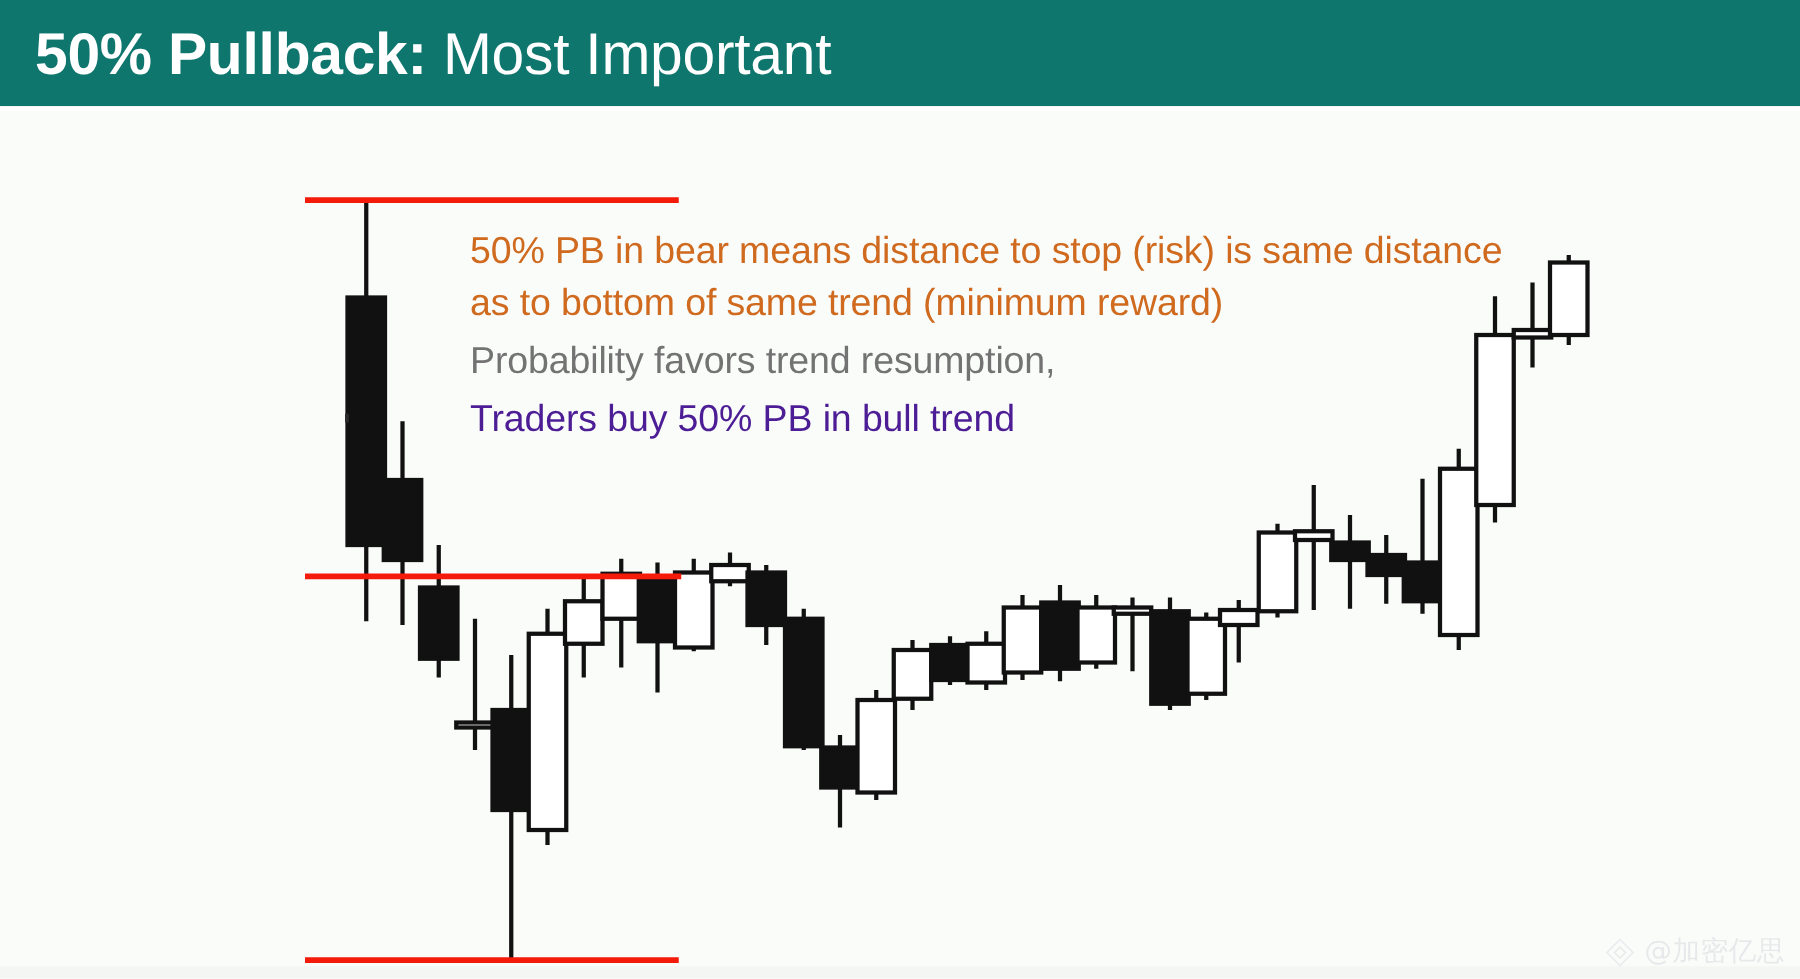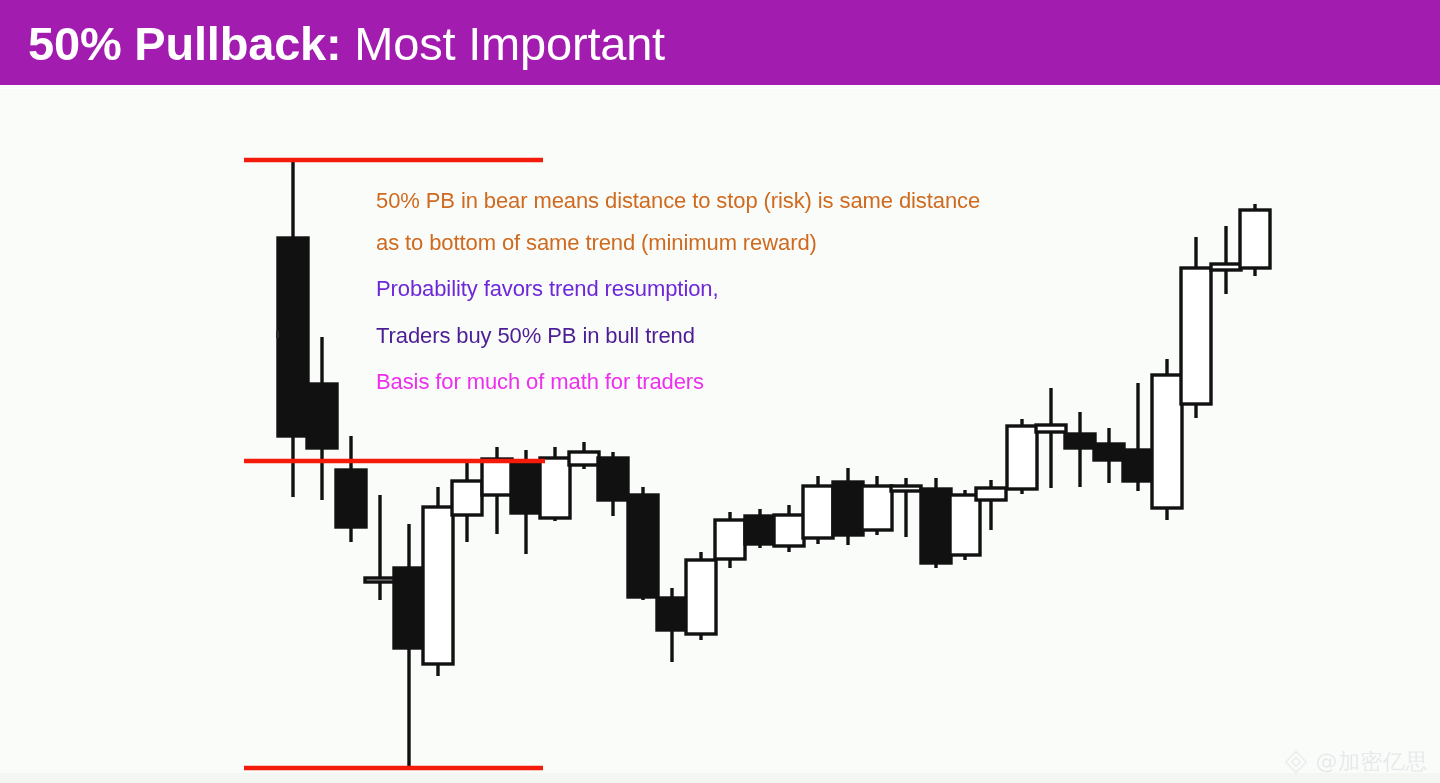--- a/index.html
+++ b/index.html
@@ -20,21 +20,21 @@
     overflow: hidden;
   }
 
   
   #header-banner {
     position: absolute;
     left: 0;
     top: 0;
     width: 1440px;
     height: 85px;
-    background: #a21caf;
+    background: #0f766e;
     text-decoration: underline;
   }
   #header-title {
     position: absolute;
     left: 28px;
     top: 50%;
     transform: translateY(-50%);
     white-space: nowrap;
     color: #ffffff;
     font-size: 47px;
@@ -75,28 +75,28 @@
   
   #annotation-block {
     position: absolute;
     left: 376px;
     top: 180px;
     width: 880px;
     z-index: 5;
     pointer-events: none;
   }
   .ann-line {
-    font-size: 22px;
+    font-size: 30px;
     line-height: 41.5px;
     white-space: nowrap;
     font-weight: normal;
     letter-spacing: -0.1px;
   }
   .ann-orange { color: #cf6a1f; }
-  .ann-red    { color: #6d28d9; }
+  .ann-red    { color: #737373; }
   .ann-green  { color: #4c1d95; }
   .ann-magenta{ color: #ee2fee; }
   .ann-gap-sm { margin-top: 5px; }
 
   
   #watermark {
     position: absolute;
     right: 12px;
     bottom: 8px;
     display: flex;
@@ -284,21 +284,20 @@
 
       <rect x="276" y="242" width="3" height="7" fill="#2b2b2b"></rect>
     </svg>
   </div>
 
   <div id="annotation-block">
     <div class="ann-line ann-orange">50% PB in bear means distance to stop (risk) is same distance</div>
     <div class="ann-line ann-orange">as to bottom of same trend (minimum reward)</div>
     <div class="ann-line ann-red ann-gap-sm">Probability favors trend resumption,</div>
     <div class="ann-line ann-green ann-gap-sm">Traders buy 50% PB in bull trend</div>
-    <div class="ann-line ann-magenta ann-gap-sm">Basis for much of math for traders</div>
   </div>
 
   <div id="bottom-fade"></div>
   <div id="watermark">
     <svg id="watermark-logo" viewBox="0 0 32 32">
       <g fill="none" stroke="#d9dce0" stroke-width="1.7">
         <path d="M16 3.2 L28.8 16 L16 28.8 L3.2 16 Z"></path>
         <path d="M16 10.6 L21.4 16 L16 21.4 L10.6 16 Z"></path>
       </g>
     </svg>

